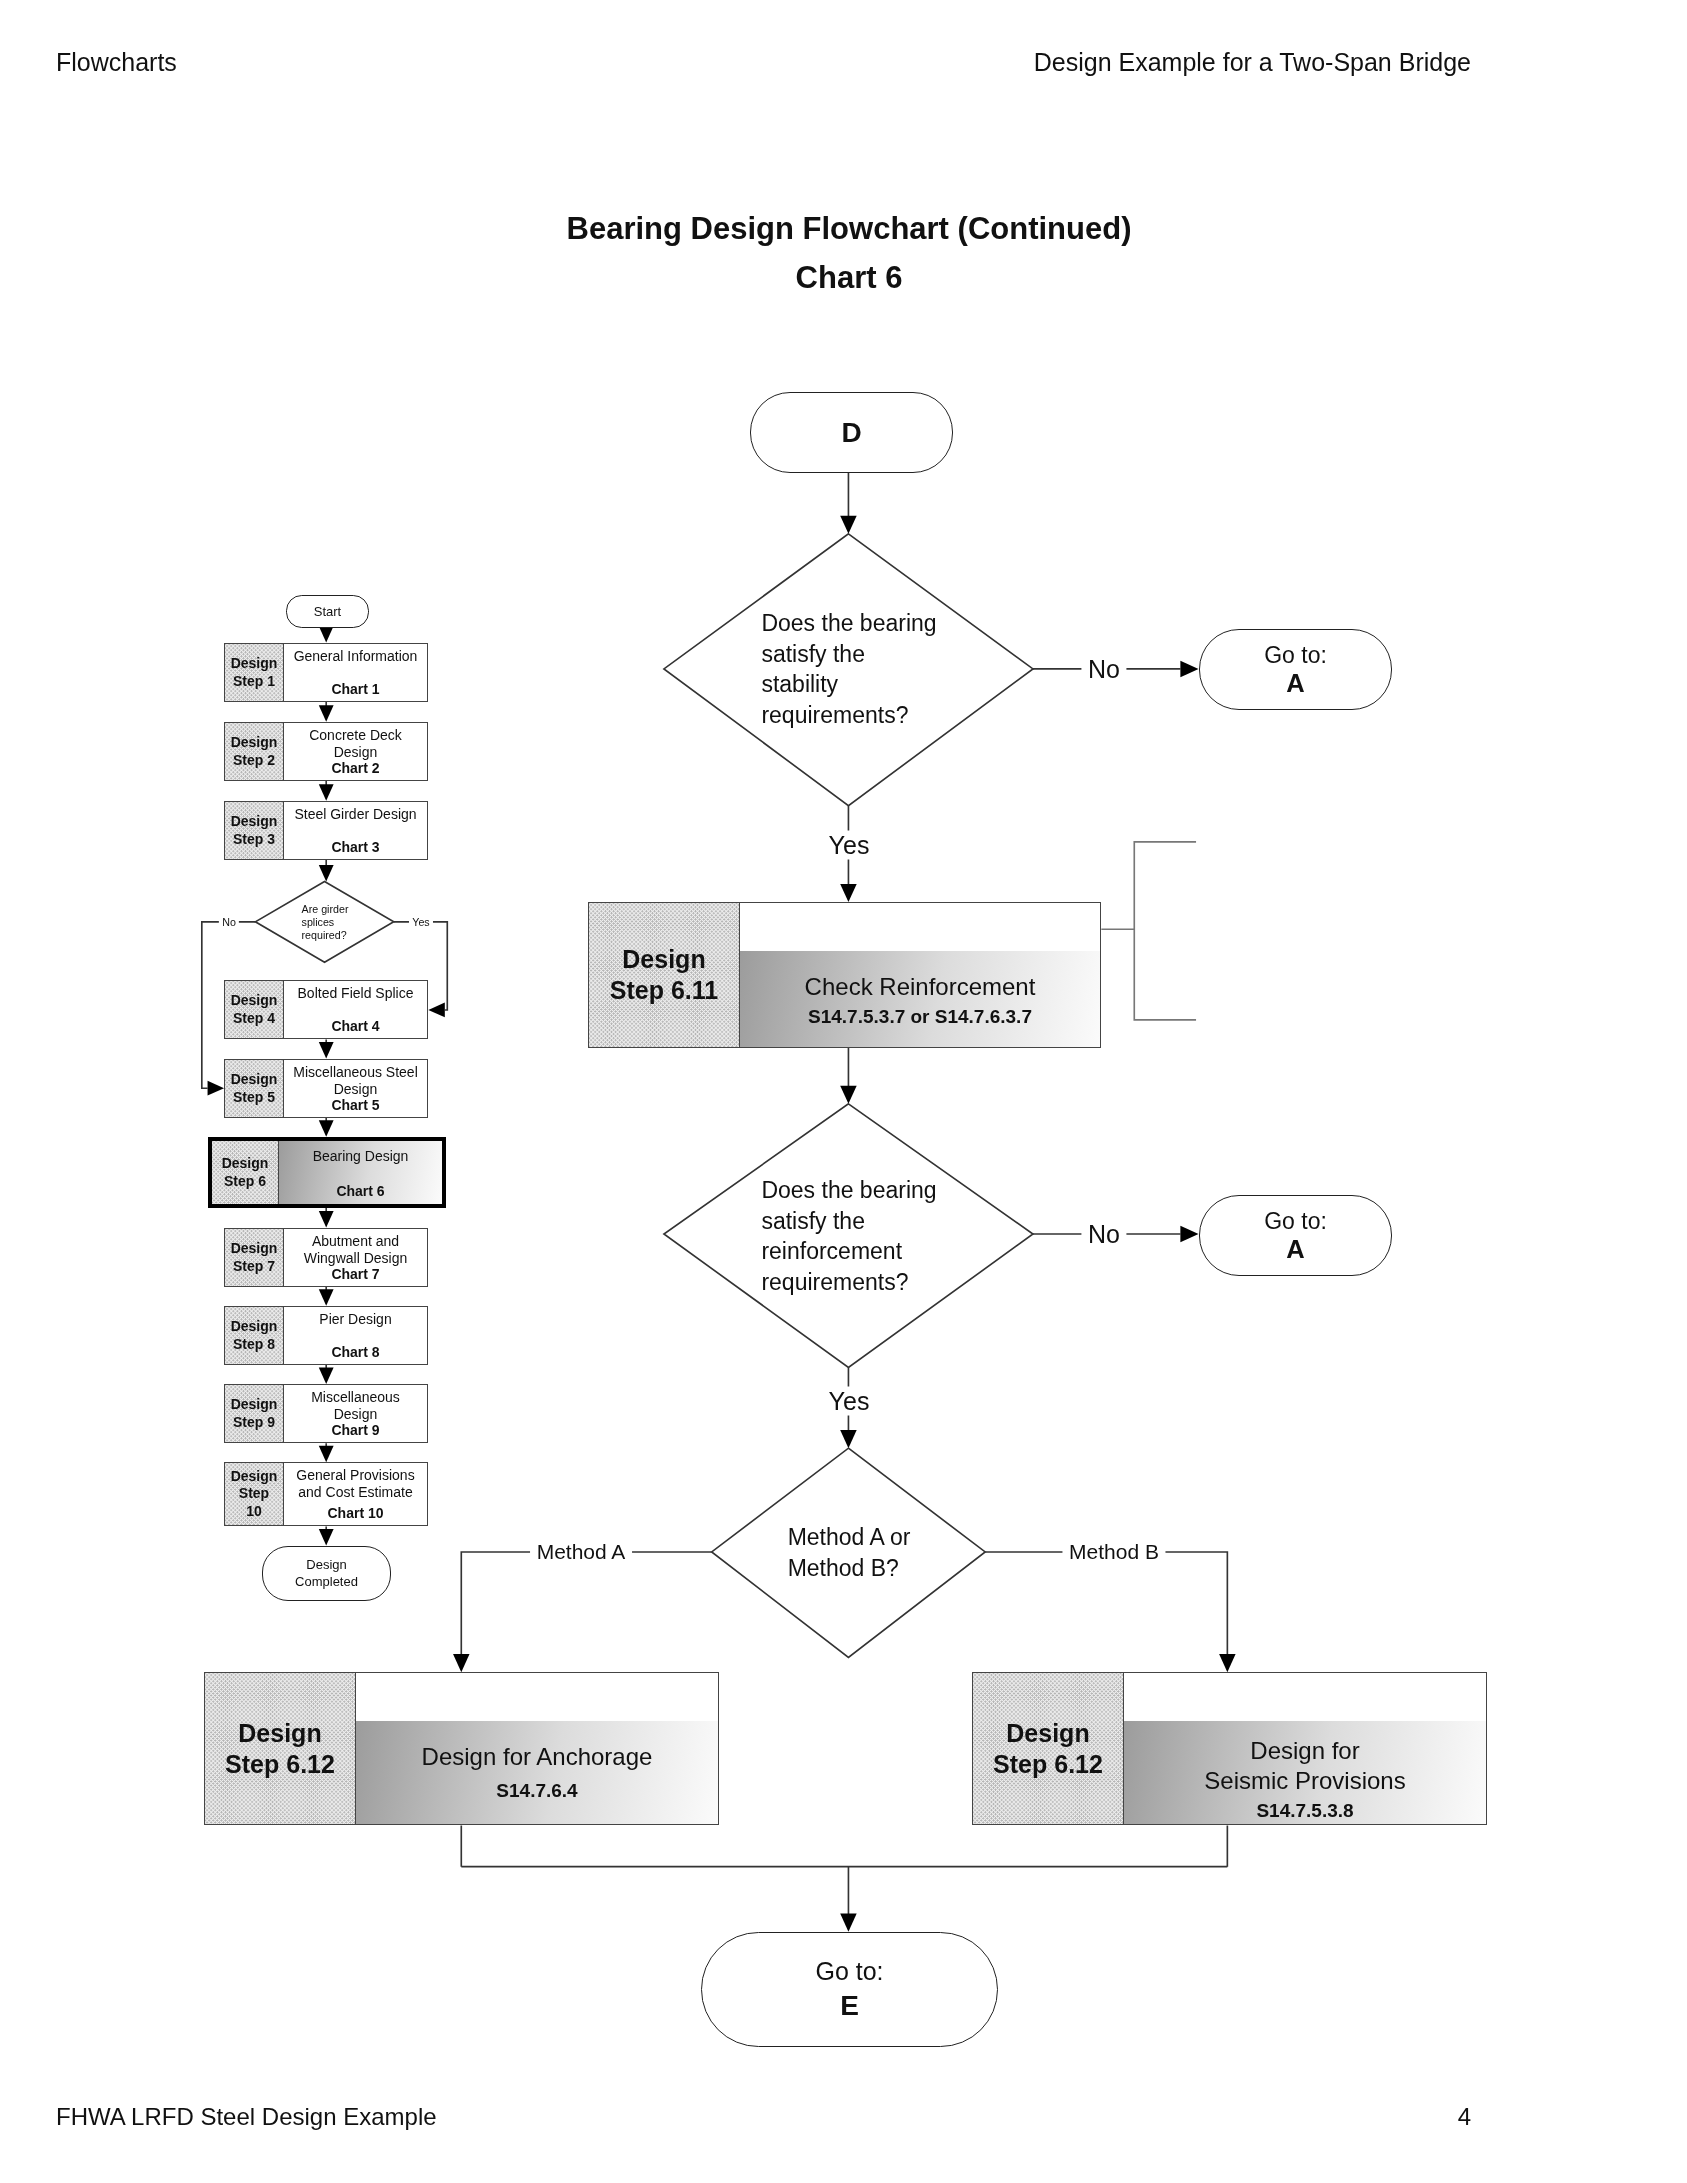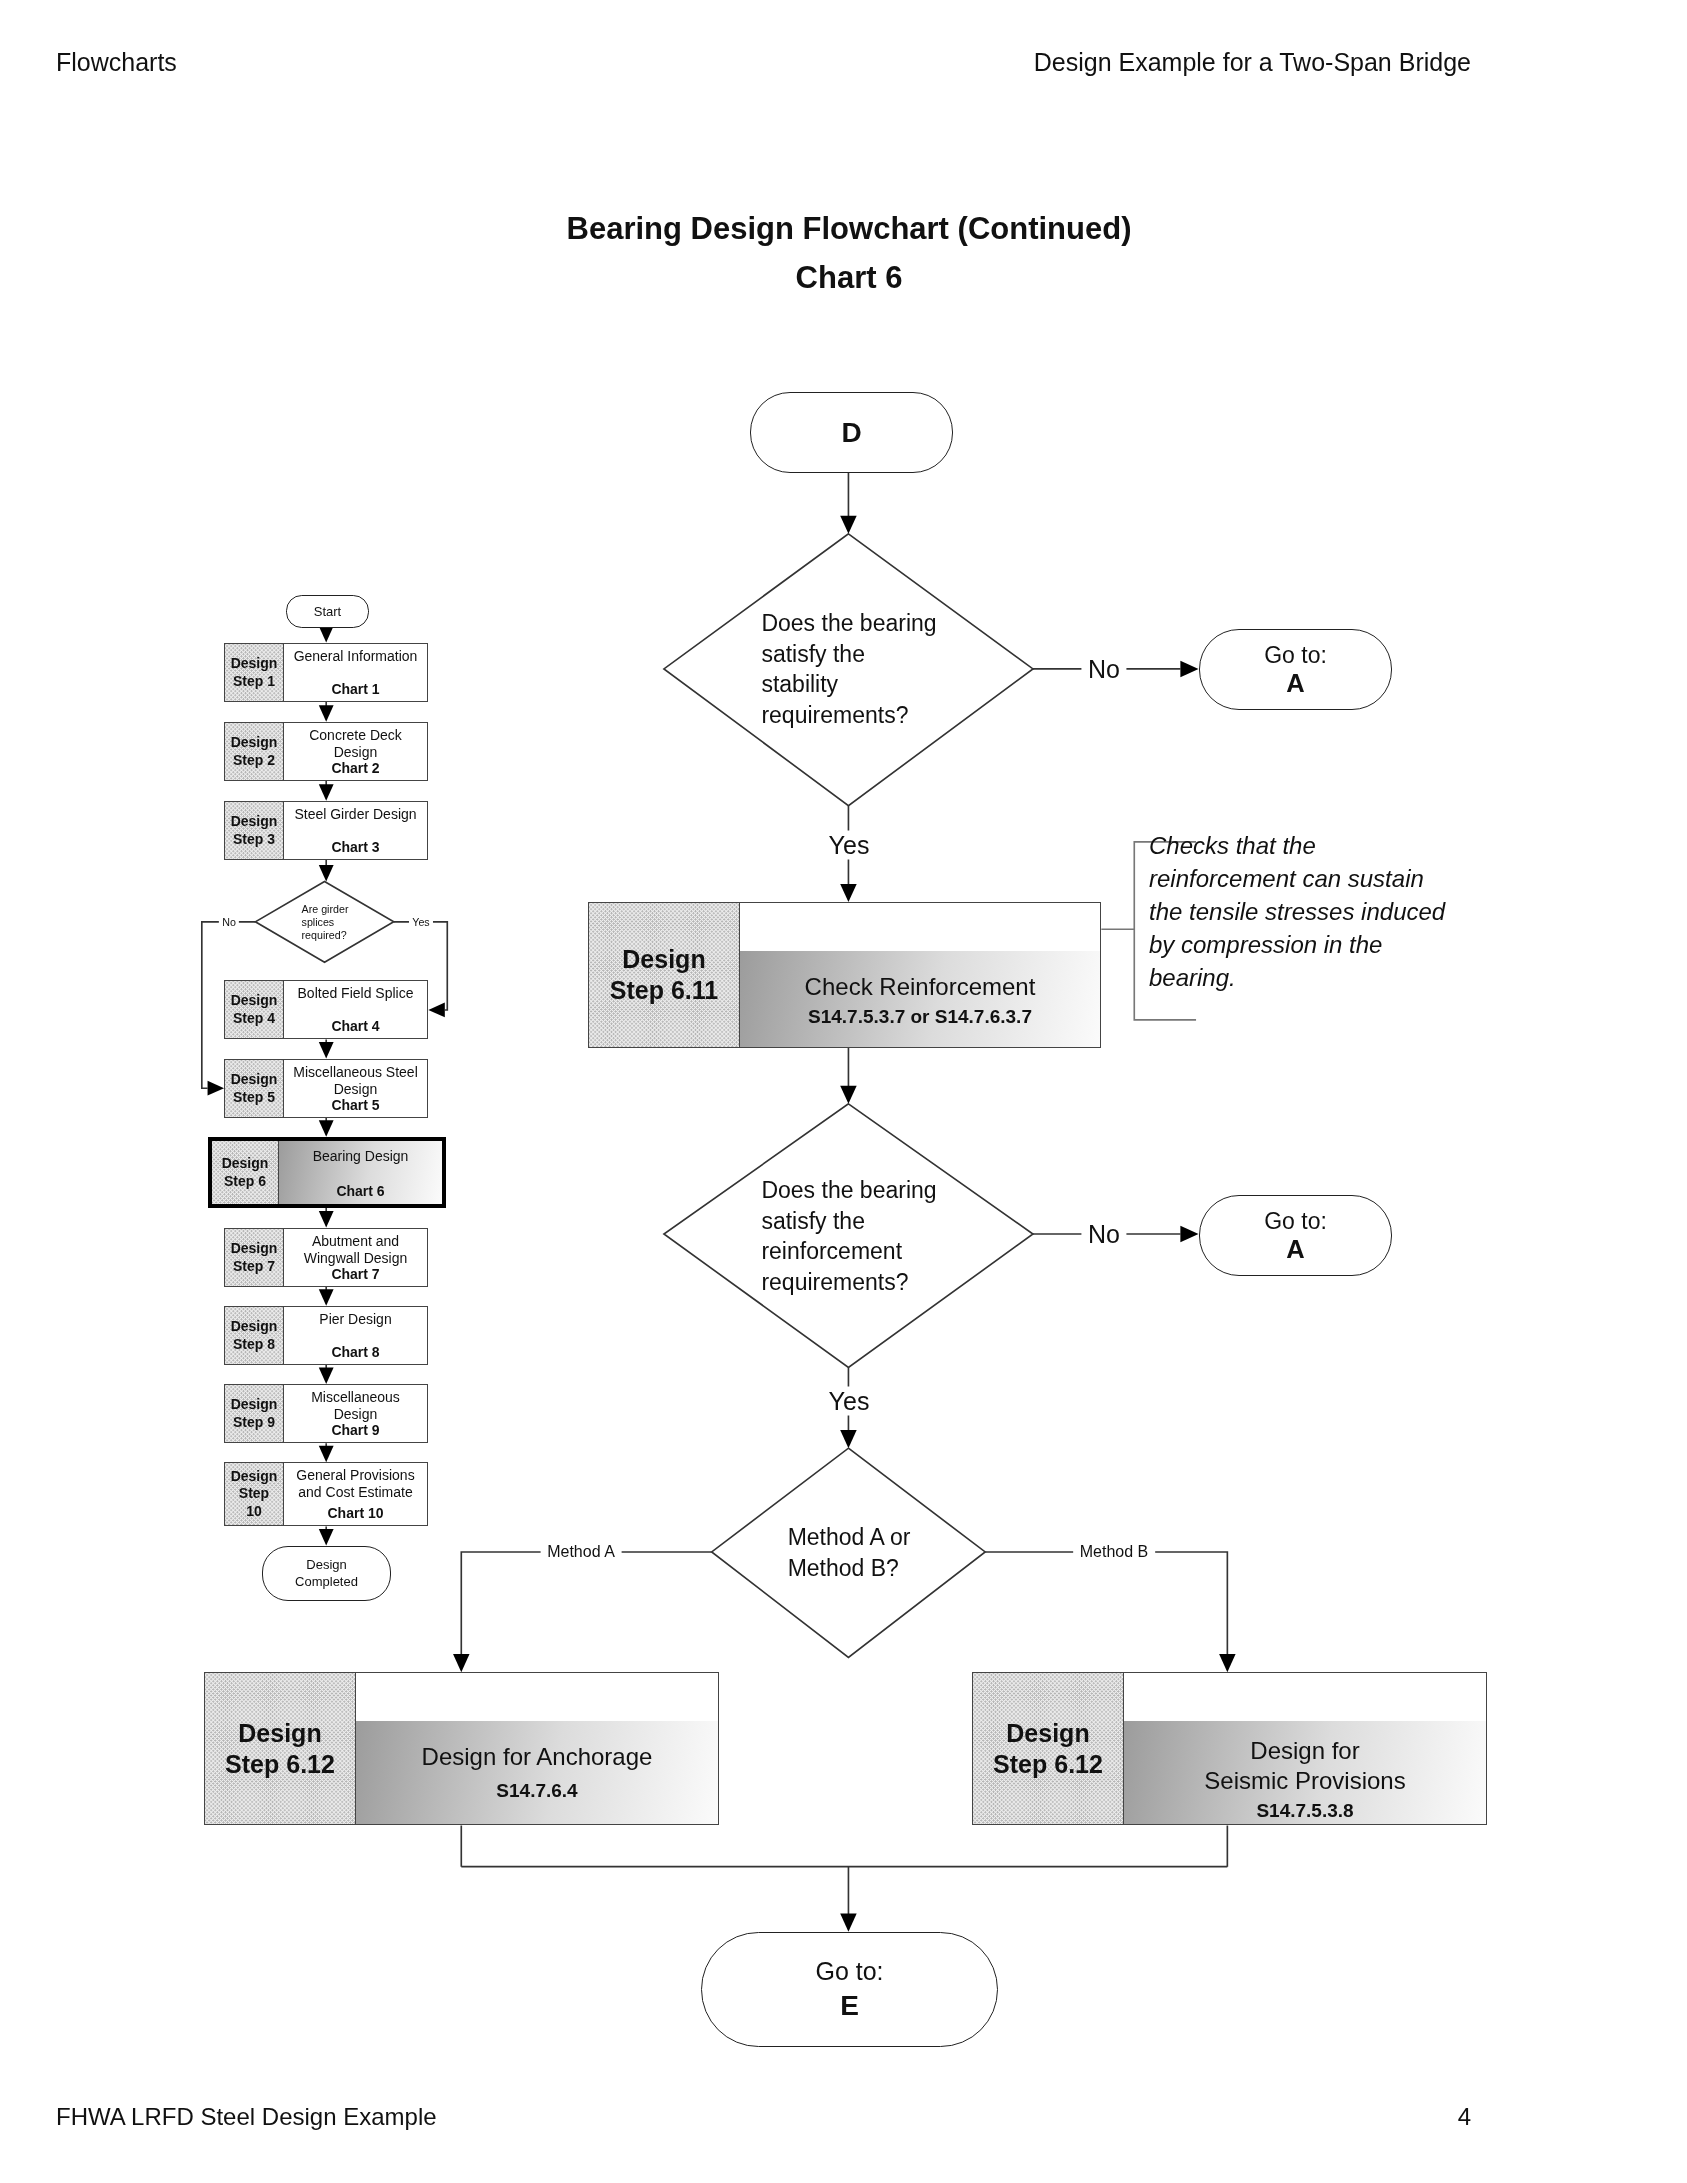--- a/index.html
+++ b/index.html
@@ -38,21 +38,21 @@
   .bbox .cell-step{width:150px;font-size:25px;line-height:31px;flex:none;}
   .bbox .cell-body{padding:21.4px 6.6px 18px 6.6px;font-size:24px;line-height:30px;margin-top:48px;}
   .bref{font-weight:bold;font-size:19px;}
   
   .dtext{display:flex;align-items:center;justify-content:center;
          font-size:23px;line-height:30.5px;transform:translate(-50%,-50%);}
   
   .chip{background:#fff;padding:0 6.6px;font-size:25px;transform:translate(-50%,-50%);
         white-space:nowrap;}
   .chip.small{font-size:10.7px;padding:0 3.3px;}
-  .chip.med{font-size:16px;}
+  .chip.med{font-size:21px;}
   
   .note{font-style:italic;font-size:24px;line-height:33px;}
   .bnote{font-style:italic;font-size:25px;line-height:33px;}
   .bnote .nh{text-decoration:underline;}
 </style>
 </head>
 <body>
 
 <div class="page">
 
@@ -250,25 +250,20 @@
 
   <div class="abs pbox bbox" style="left:588px;top:902px;width:513px;height:146px;">
     <div class="cell-step pre">Design
 Step 6.11</div>
     <div class="cell-body">
       <div>Check Reinforcement</div>
       <div class="bref">S14.7.5.3.7 or S14.7.6.3.7</div>
     </div>
   </div>
 
-  <div class="abs note pre" style="left:1149px;top:829px;width:371px;">Checks that the
-reinforcement can sustain
-the tensile stresses induced
-by compression in the
-bearing.</div>
 
   <div class="abs dtext pre" style="left:849px;top:1236px;width:280px;">Does the bearing
 satisfy the
 reinforcement
 requirements?</div>
   <div class="abs chip" style="left:1104px;top:1234px;">No</div>
   <div class="abs chip" style="left:849px;top:1401px;">Yes</div>
 
   <div class="abs oval" style="left:1199px;top:1195px;width:191px;height:79px;border-radius:40px;">
     <div style="font-size:23px;">Go to:</div>

